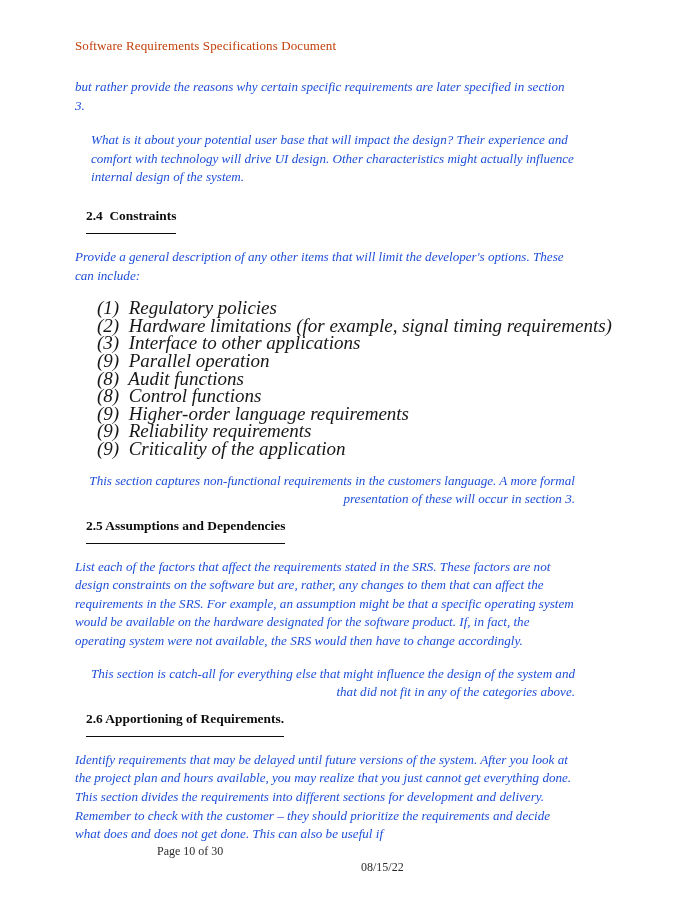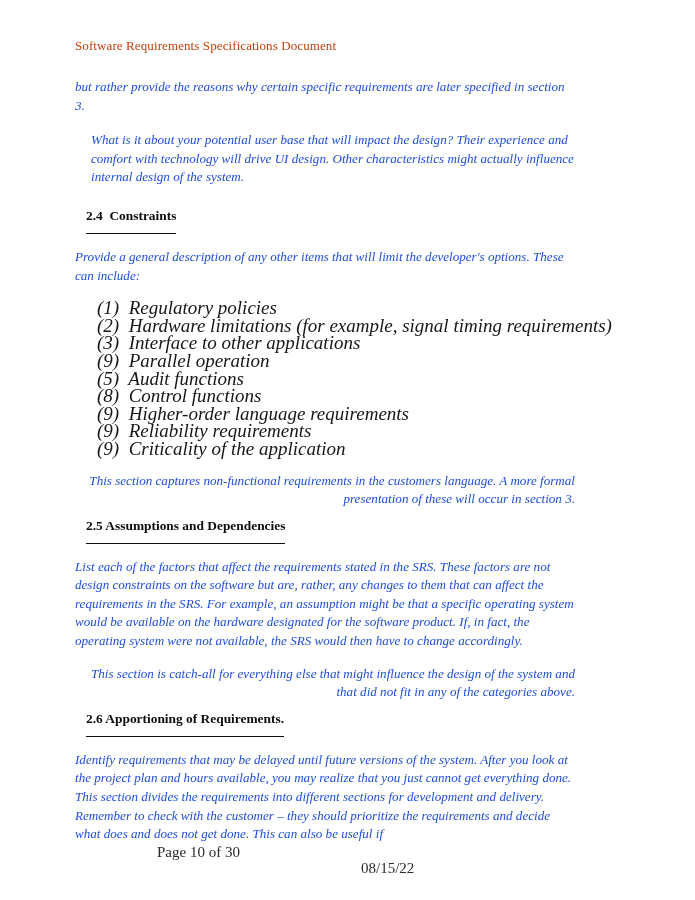--- a/index.html
+++ b/index.html
@@ -98,21 +98,21 @@
     white-space: pre;
   }
 
   
   .doc-footer {
     position: absolute;
     left: 0;
     top: 844px;
     width: 695px;
     height: 20px;
-    font-size: 15px;
+    font-size: 12px;
     font-style: normal;
     color: #2b2b2b;
   }
   .footer-page {
     position: absolute;
     left: 157px;
     top: 0;
     white-space: nowrap;
   }
   .footer-date {
@@ -139,21 +139,21 @@
       <span class="heading-inner">2.4  Constraints</span>
     </h2>
 
     <p class="para">Provide a general description of any other items that will limit the developer's options.  These can include:</p>
 
     <ul class="constraint-list">
       <li>(1)  Regulatory policies</li>
       <li>(2)  Hardware limitations (for example, signal timing requirements)</li>
       <li>(3)  Interface to other applications</li>
       <li>(9)  Parallel operation</li>
-      <li>(5)  Audit functions</li>
+      <li>(8)  Audit functions</li>
       <li>(8)  Control functions</li>
       <li>(9)  Higher-order language requirements</li>
       <li>(9)  Reliability requirements</li>
       <li>(9)  Criticality of the application</li>
     </ul>
 
     <p class="para tight-after">This section captures non-functional requirements in the customers language.  A more formal presentation of these will occur in section 3.</p>
 
     <h2 class="section-heading indent">
       <span class="heading-inner">2.5 Assumptions and Dependencies</span>

